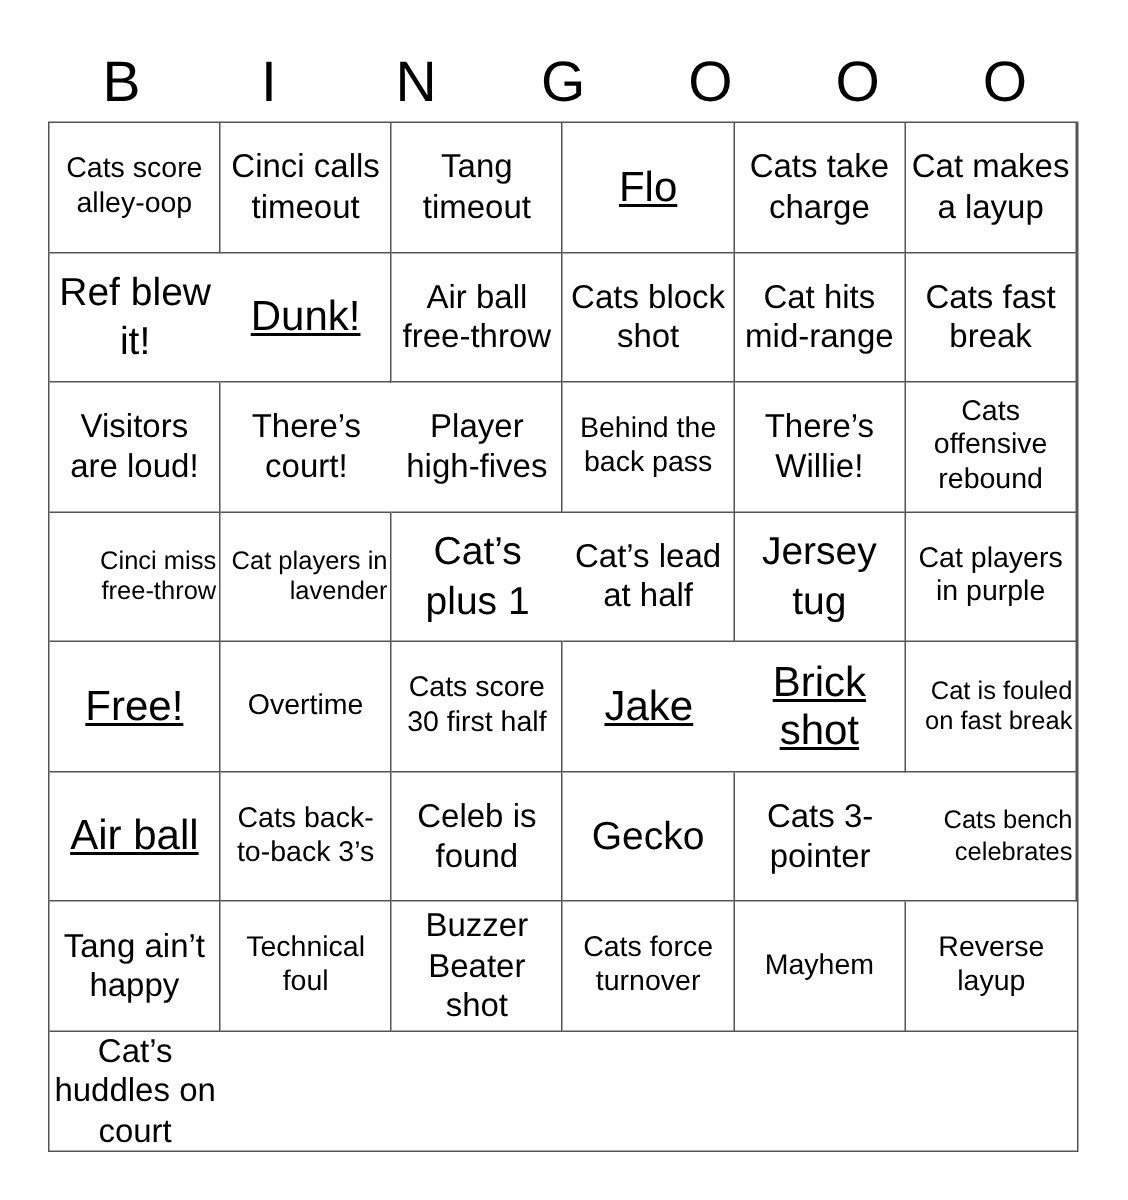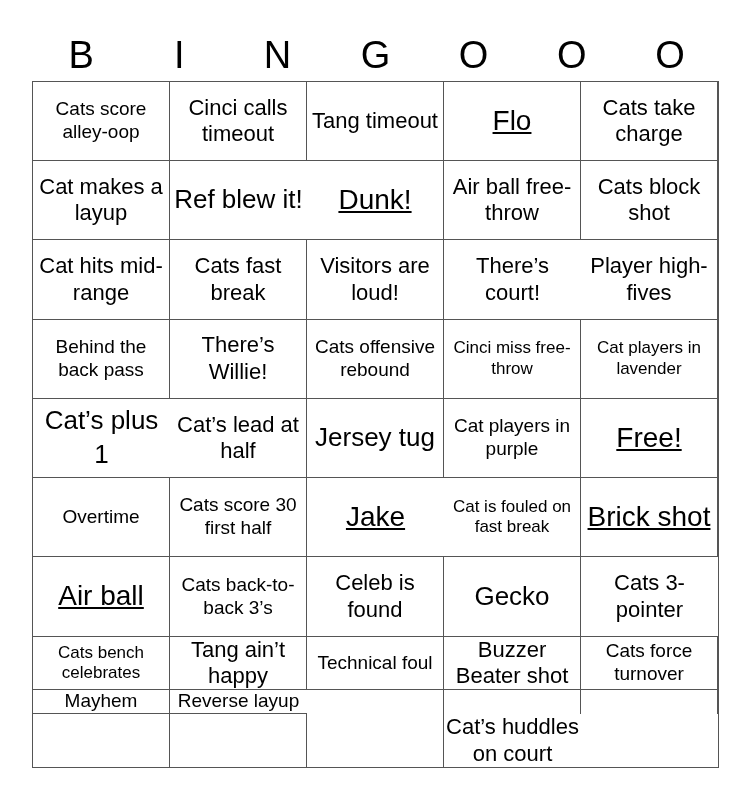--- a/index.html
+++ b/index.html
@@ -2,28 +2,28 @@
 <html><head>
 <meta charset="utf-8">
 <style>
   html, body { margin:0; padding:0; background:#ffffff; }
   body { width:752px; height:800px; position:relative; overflow:hidden;
          font-family:"Liberation Sans", sans-serif; color:#000; }
   .header { position:absolute; left:32px; top:30px; width:687px; height:50px;
             display:grid; grid-template-columns:repeat(7, 1fr); }
   .header span { text-align:center; font-size:38px; line-height:50px; }
   .grid { position:absolute; left:32px; top:81px; width:687px; height:687px;
-          display:grid; grid-template-columns:repeat(5, 1fr); grid-template-rows:repeat(7, 1fr);
+          display:grid; grid-template-columns:repeat(6, 1fr); grid-template-rows:repeat(7, 1fr);
           border:1px solid #555; box-sizing:border-box; }
   .cell { border-right:1px solid #555; border-bottom:1px solid #555;
           display:flex; align-items:center; justify-content:center; text-align:center;
           padding:0 2px; overflow:hidden; box-sizing:border-box; line-height:1.2; }
   .cell:nth-child(7n) { border-right:none; }
   .cell:nth-child(n+43) { border-bottom:none;text-align:center; }
-  .s-xs { font-size:17px; }
+  .s-xs { font-size:17px;text-align:right; }
   .s-sm { font-size:19px; }
   .s-md { font-size:22px; }
   .s-lg { font-size:26px; line-height:1.3; }
   .s-xl { font-size:28px; line-height:1.15;text-decoration:underline; }
 </style>
 </head>
 <body>
 
 <div class="header" id="hdr">
     <span>B</span>
@@ -112,25 +112,25 @@
     </div>
     <div class="cell s-sm">
       <span>Overtime</span>
     </div>
     <div class="cell s-sm">
       <span>Cats score 30 first half</span>
     </div>
     <div class="cell s-xl">
       <span>Jake</span>
     </div>
+    <div class="cell s-xl">
+      <span>Brick shot</span>
+    </div>
     <div class="cell s-xs">
       <span>Cat is fouled on fast break</span>
-    </div>
-    <div class="cell s-xl">
-      <span>Brick shot</span>
     </div>
     <div class="cell s-xl">
       <span>Air ball</span>
     </div>
     <div class="cell s-sm">
       <span>Cats back-to-back 3’s</span>
     </div>
     <div class="cell s-md">
       <span>Celeb is found</span>
     </div>

